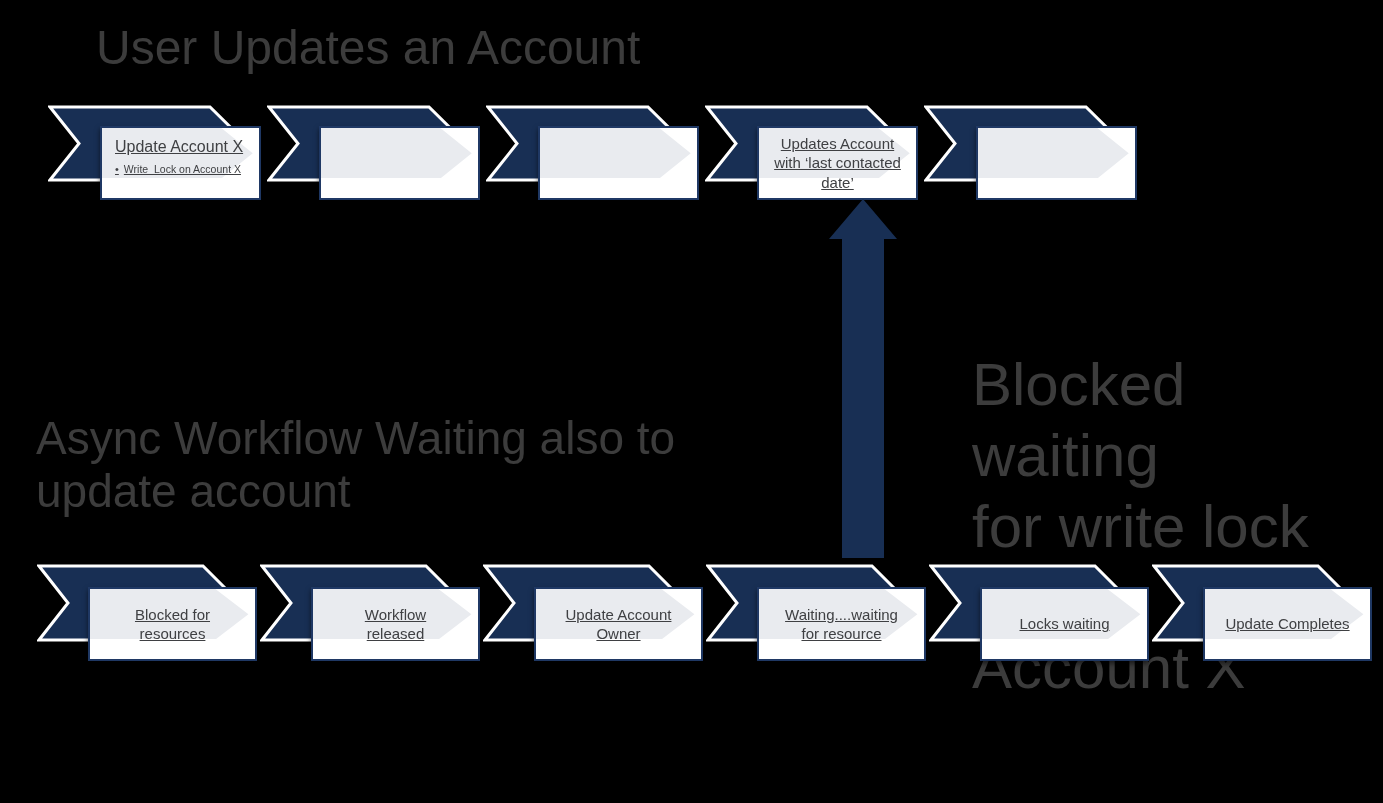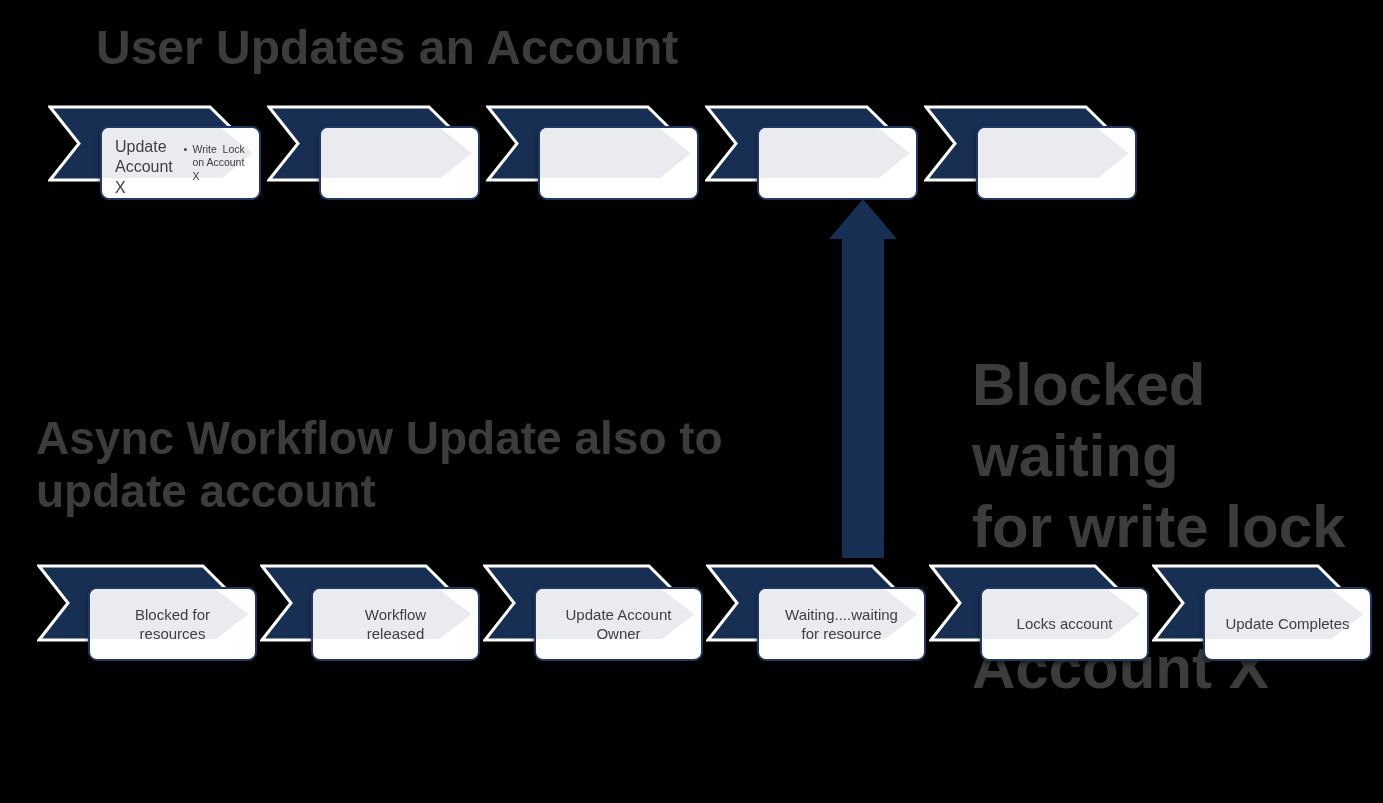--- a/index.html
+++ b/index.html
@@ -3,21 +3,21 @@
 <meta charset="utf-8">
 <style>
   html,body{margin:0;padding:0;background:#000;}
   .canvas{
     position:relative;width:1383px;height:803px;overflow:hidden;
     background:var(--background,#000);
     font-family:"Liberation Sans",sans-serif;
   }
   
   .heading{
-    position:absolute;font-weight:700;color:var(--heading-text,#3c3c3c);
+    position:absolute;font-weight:400;color:var(--heading-text,#3c3c3c);
     white-space:pre-line;margin:0;
   }
   .heading-top{left:96px;top:20px;font-size:48px;line-height:1.15;}
   .heading-async{left:36px;top:412px;font-size:46px;line-height:1.16;}
   .heading-blocked{left:972px;top:350px;font-size:60px;line-height:1.18;}
 
   
   .step{position:absolute;}
   .ts{top:105px;}
   .s-t1{left:48px}.s-t2{left:267px}.s-t3{left:486px}.s-t4{left:705px}.s-t5{left:924px}
@@ -28,25 +28,25 @@
   .chev polygon{
     fill:var(--chevron-navy,#182f54);
     stroke:var(--chevron-outline,#ffffff);
     stroke-width:3;stroke-linejoin:miter;
   }
 
   .card{
     position:absolute;box-sizing:border-box;overflow:hidden;
     background:#ffffff;
     border:2px solid var(--card-border,#1f3864);
-    border-radius:9px;
+    border-radius:0;
     box-shadow:0 3px 5px rgba(0,0,0,0.55);
-    display:flex;flex-direction:row;align-items:center;justify-content:center;
+    display:flex;flex-direction:column;align-items:center;justify-content:center;
     text-align:center;color:var(--card-text,#3f4043);
-    font-size:15px;line-height:1.28;padding:4px 10px;
+    font-size:15px;line-height:1.28;padding:4px 10px;text-decoration:underline;
   }
   .ts .card{left:52px;top:21px;width:161px;height:74px;}
   .bs .card{left:51px;top:23px;width:169px;height:74px;}
 
   .card-arrow{
     position:absolute;left:0;top:0;width:100%;height:72%;
     background:var(--card-arrow-gray,#e9ebef);
     clip-path:polygon(0 0,76% 0,96% 50%,76% 100%,0 100%);
     z-index:0;
   }
@@ -102,41 +102,44 @@
       <div class="card-arrow"></div>
     </div>
   </div>
 
   <div class="step ts s-t4">
     <svg class="chev" width="202" height="77" viewBox="0 0 202 77" preserveAspectRatio="none">
       <polygon points="2,2 162,2 199,38.5 162,75 2,75 31,38.5"></polygon>
     </svg>
     <div class="card">
       <div class="card-arrow"></div>
+      <div class="card-label">Updates Account
+with ‘last contacted
+date’</div>
     </div>
   </div>
 
   <div class="step ts s-t5">
     <svg class="chev" width="202" height="77" viewBox="0 0 202 77" preserveAspectRatio="none">
       <polygon points="2,2 162,2 199,38.5 162,75 2,75 31,38.5"></polygon>
     </svg>
     <div class="card">
       <div class="card-arrow"></div>
     </div>
   </div>
 
   <svg class="block-arrow" width="68" height="359" viewBox="0 0 68 359" preserveAspectRatio="none">
     <polygon points="34,0 68,40 55,40 55,359 13,359 13,40 0,40"></polygon>
   </svg>
 
   <p class="heading heading-blocked">Blocked waiting
 for write lock on
 Account X</p>
 
-  <h1 class="heading heading-async">Async Workflow Update also to
+  <h1 class="heading heading-async">Async Workflow Waiting also to
 update account</h1>
 
   <div class="step bs s-b1">
     <svg class="chev" width="206" height="78" viewBox="0 0 206 78" preserveAspectRatio="none">
       <polygon points="2,2 166,2 203,39 166,76 2,76 31,39"></polygon>
     </svg>
     <div class="card">
       <div class="card-arrow"></div>
       <div class="card-label">Blocked for
 resources</div>
@@ -175,21 +178,21 @@
 for resource</div>
     </div>
   </div>
 
   <div class="step bs s-b5">
     <svg class="chev" width="206" height="78" viewBox="0 0 206 78" preserveAspectRatio="none">
       <polygon points="2,2 166,2 203,39 166,76 2,76 31,39"></polygon>
     </svg>
     <div class="card">
       <div class="card-arrow"></div>
-      <div class="card-label">Locks account</div>
+      <div class="card-label">Locks waiting</div>
     </div>
   </div>
 
   <div class="step bs s-b6">
     <svg class="chev" width="206" height="78" viewBox="0 0 206 78" preserveAspectRatio="none">
       <polygon points="2,2 166,2 203,39 166,76 2,76 31,39"></polygon>
     </svg>
     <div class="card">
       <div class="card-arrow"></div>
       <div class="card-label">Update Completes</div>

